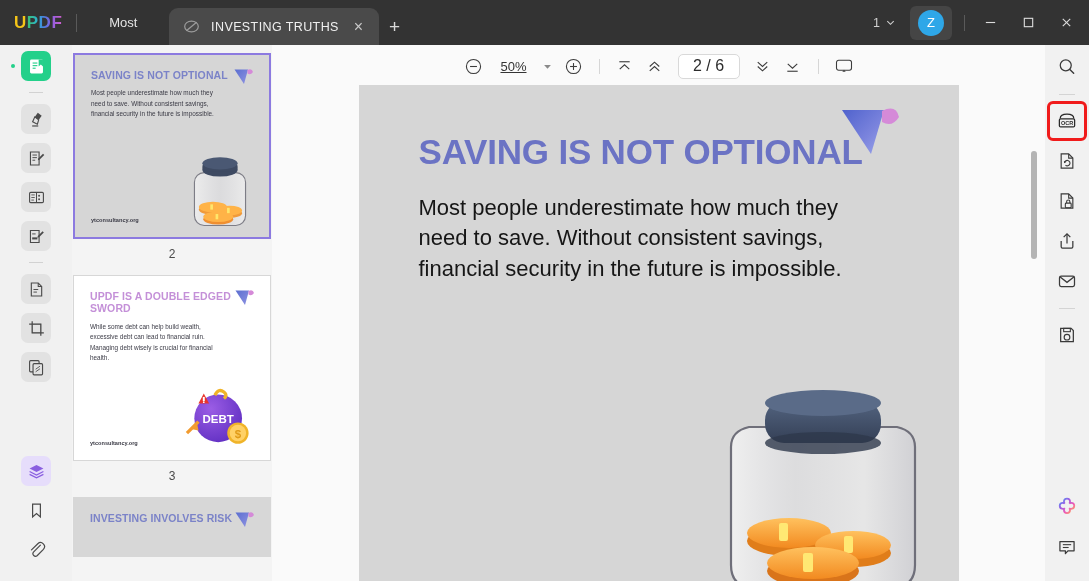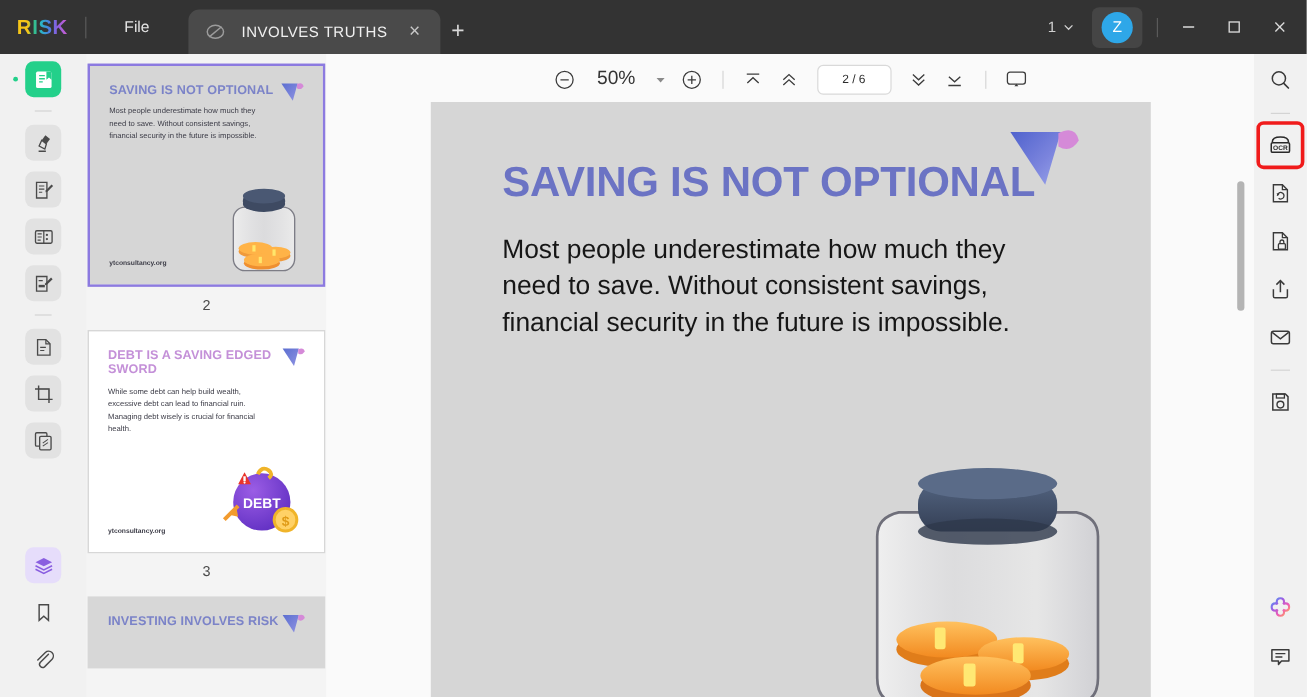--- a/index.html
+++ b/index.html
@@ -112,27 +112,27 @@
   
   .viewer { flex: 1; display: flex; flex-direction: column; min-width: 0; background: #fafafa; position: relative; }
   .toolbar {
     height: 38px; display: flex; align-items: center; justify-content: center;
     gap: 0px; background: #fafafa; flex: 0 0 38px; padding-top: 4px;
   }
   .tb-btn {
     width: 30px; height: 28px; display: flex; align-items: center; justify-content: center;
     color: #3c3c3c; border-radius: 5px;
   }
-  .zoom-val { font-size: 16px; color: #343434; padding: 0 10px 0 12px; }
+  .zoom-val { font-size: 13px; color: #343434; padding: 0 10px 0 12px; text-decoration: underline; }
   .caret { width: 22px; height: 26px; display: flex; align-items: center; justify-content: center; color: #777; }
   .tb-sep { width: 1px; height: 15px; background: #d6d6d6; margin: 0 10px; }
   .page-field {
     min-width: 62px; height: 25px; border: 1px solid #d9d9d9; border-radius: 5px;
     background: #fff; display: flex; align-items: center; justify-content: center;
-    font-size: 10px; color: #2c2c2c; margin: 16px 8px; padding: 0 9px;
+    font-size: 16px; color: #2c2c2c; margin: 16px 8px; padding: 0 9px;
   }
 
   .canvas {
     flex: 1; overflow: hidden; position: relative; background: #fafafa;
     display: flex; justify-content: center; padding-top: 2px;
   }
   .doc-page {
     width: 600px; background: #d6d6d6; position: relative; margin-top: 0;
     padding: 48px 58px 0 60px;
   }
@@ -168,34 +168,34 @@
   .rrail-bottom { margin-top: auto; display: flex; flex-direction: column; align-items: center; padding-bottom: 10px; }
   svg { display: block; }
 </style>
 </head>
 <body>
 
 <div class="app">
 
   <div class="titlebar">
     <div class="tb-left">
-      <div class="logo">RISK</div>
+      <div class="logo">UPDF</div>
       <div class="tb-div"></div>
-      <div class="menu-item">File</div>
+      <div class="menu-item">Most</div>
     </div>
 
     <div class="tabs">
       <div class="tab">
         <span class="tab-icon">
           <svg viewBox="0 0 20 20" width="17" height="17">
             <ellipse cx="10" cy="10" rx="8" ry="6.4" fill="none" stroke="#cfcfcf" stroke-width="1.4"></ellipse>
             <line x1="4" y1="15" x2="16" y2="5" stroke="#cfcfcf" stroke-width="1.4"></line>
           </svg>
         </span>
-        <span class="tab-title">INVOLVES TRUTHS</span>
+        <span class="tab-title">INVESTING TRUTHS</span>
         <span class="tab-close">×</span>
       </div>
       <div class="tab-new">+</div>
     </div>
 
     <div class="tb-right">
       <div class="win-count">
         <span>1</span>
         <span>
           <svg viewBox="0 0 12 12" width="11" height="11">
@@ -376,21 +376,21 @@
                   <rect x="30" y="67" width="3" height="6" fill="#ffe66b"></rect>
                 </g>
               </svg>
             </span>
           </div>
         </div>
         <div class="thumb-num">2</div>
 
         <div class="thumb-card">
           <div class="thumb-page white">
-            <div class="t-title pink">DEBT IS A SAVING EDGED SWORD</div>
+            <div class="t-title pink">UPDF IS A DOUBLE EDGED SWORD</div>
             <div class="t-body">While some debt can help build wealth, excessive debt can lead to financial ruin. Managing debt wisely is crucial for financial health.</div>
             <div class="t-foot">ytconsultancy.org</div>
             <span class="t-logo">
               <svg viewBox="0 0 44 40" width="22" height="20">
                 <defs>
                     <linearGradient id="tg2" x1="0" y1="0" x2="1" y2="1">
                   <stop offset="0%" stop-color="#5b6ed0"></stop>
                       <stop offset="100%" stop-color="#8f93e2"></stop>
                 </linearGradient>
                   </defs>

